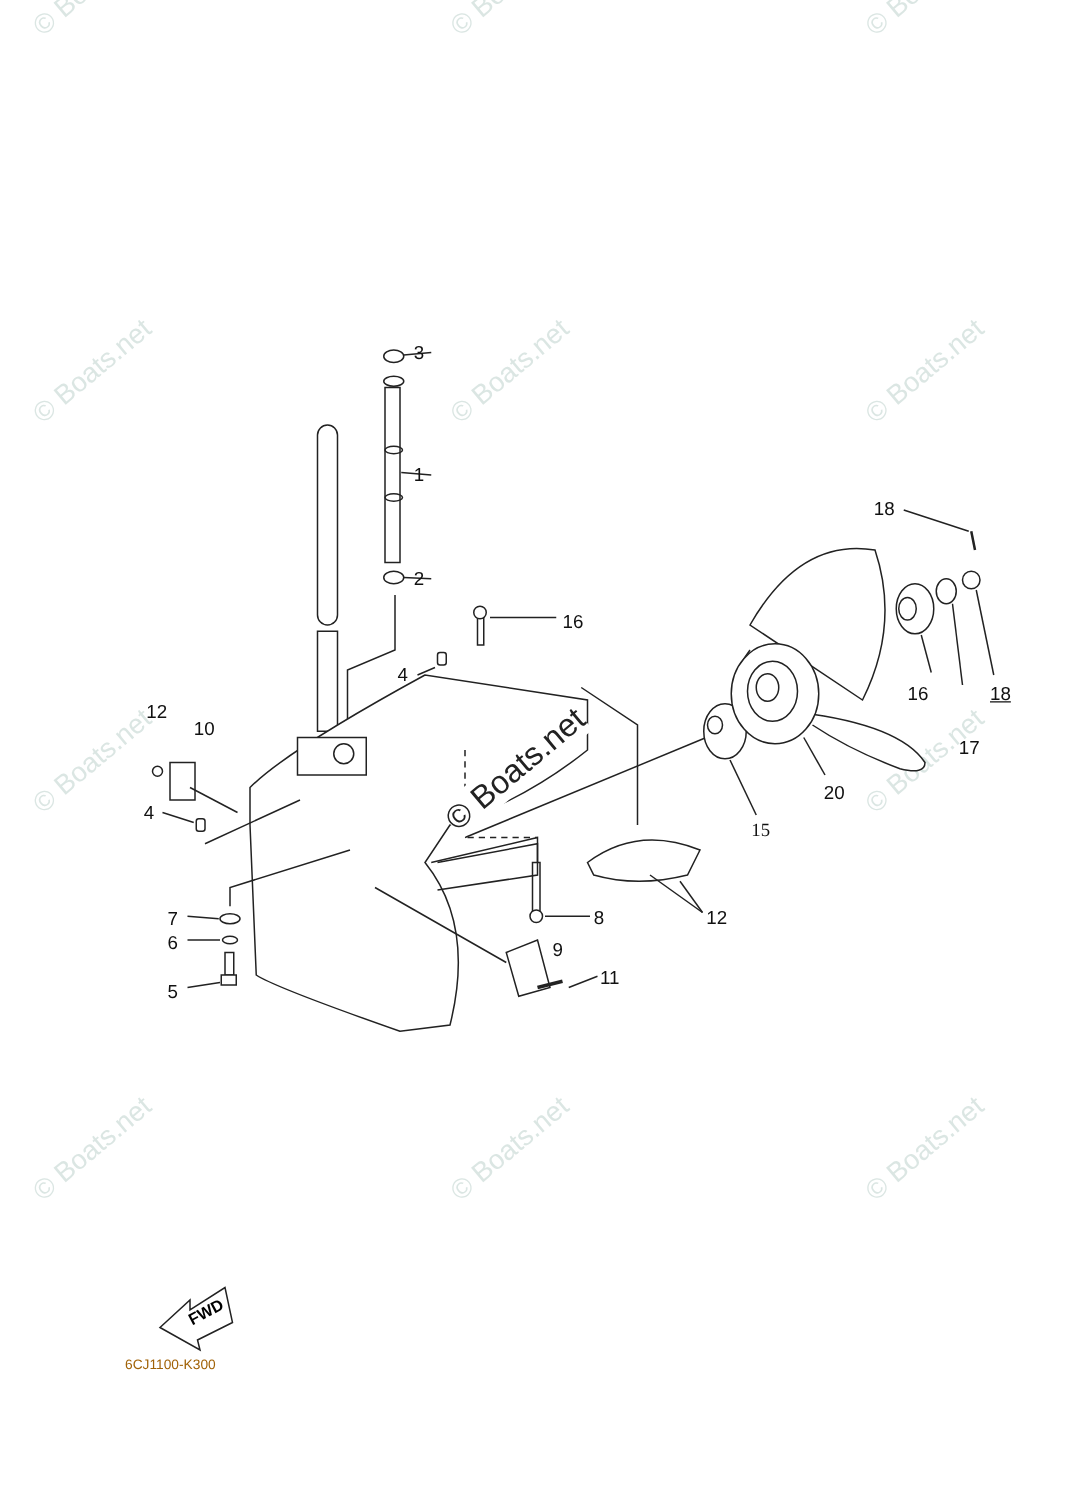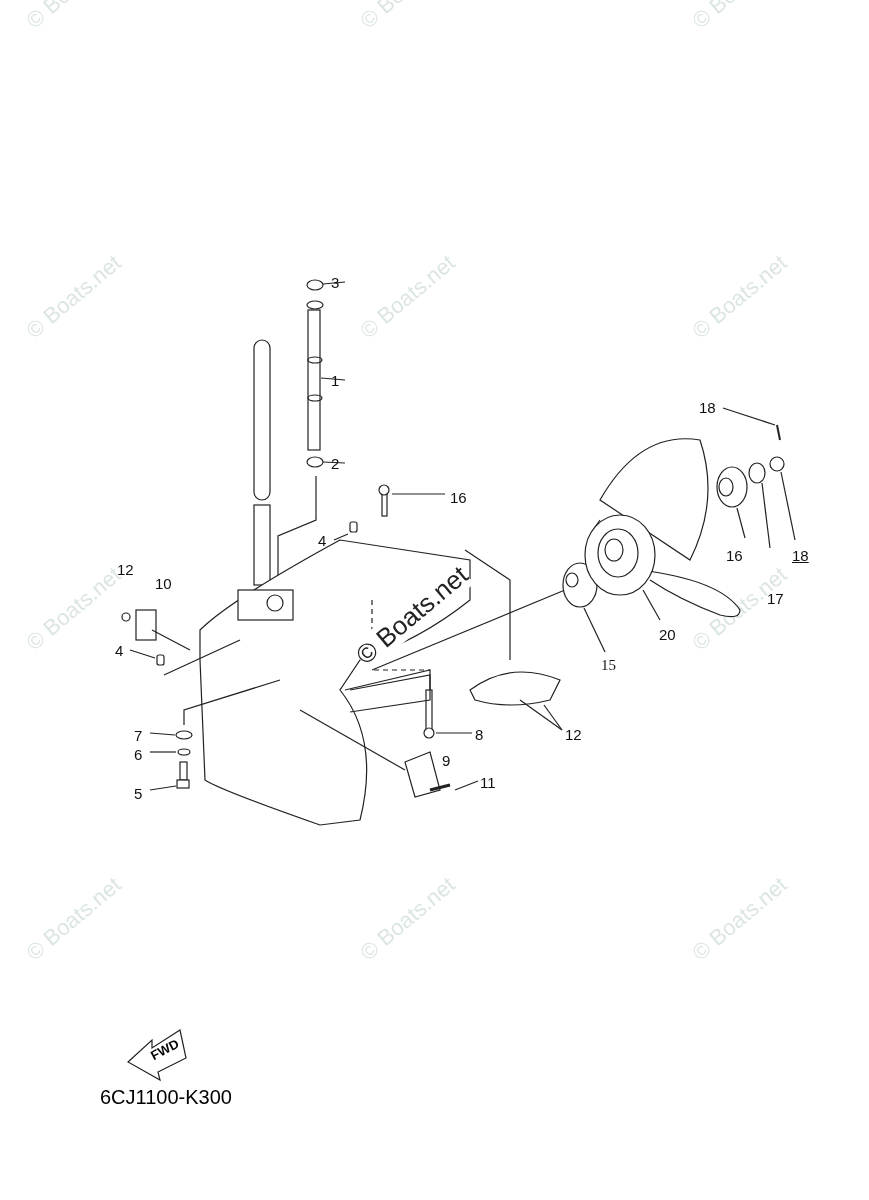--- a/index.html
+++ b/index.html
@@ -1,21 +1,21 @@
 <!DOCTYPE html>
 <html><head>
 <meta charset="utf-8">
 <style>
   html, body { margin: 0; padding: 0; background: #ffffff; }
   body { width: 869px; height: 1200px; position: relative; overflow: hidden; font-family: "Liberation Sans", sans-serif; }
   #canvas { position: absolute; left: 0; top: 0; width: 869px; height: 1200px; }
   .callout { position: absolute; font-size: 15px; color: #111; line-height: 1; }
   .wm { position: absolute; font-size: 22px; color: #dbe6e3; transform: rotate(-40deg); transform-origin: left bottom; white-space: nowrap; font-family: "Liberation Sans", sans-serif; }
   .wm-big { position: absolute; font-size: 26px; color: #222; transform: rotate(-40deg); transform-origin: left bottom; white-space: nowrap; background: #fff; }
-  .code { position: absolute; left: 100px; top: 1086px; font-size: 20px; color: #000000; }
+  .code { position: absolute; left: 100px; top: 1086px; font-size: 11px; color: #a16207; }
 </style>
 </head>
 <body>
 
 <div id="canvas">
 
   <div class="wm" style="left:38px;top:8px;">© Boats.net</div>
   <div class="wm" style="left:372px;top:8px;">© Boats.net</div>
   <div class="wm" style="left:704px;top:8px;">© Boats.net</div>
   <div class="wm" style="left:38px;top:318px;">© Boats.net</div>

